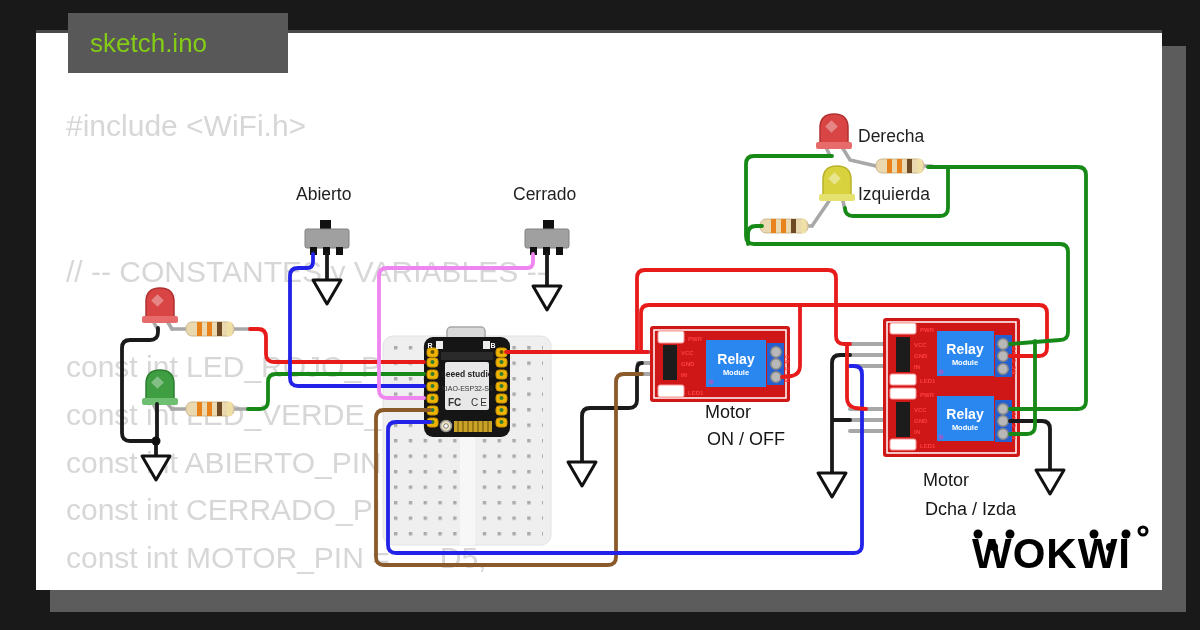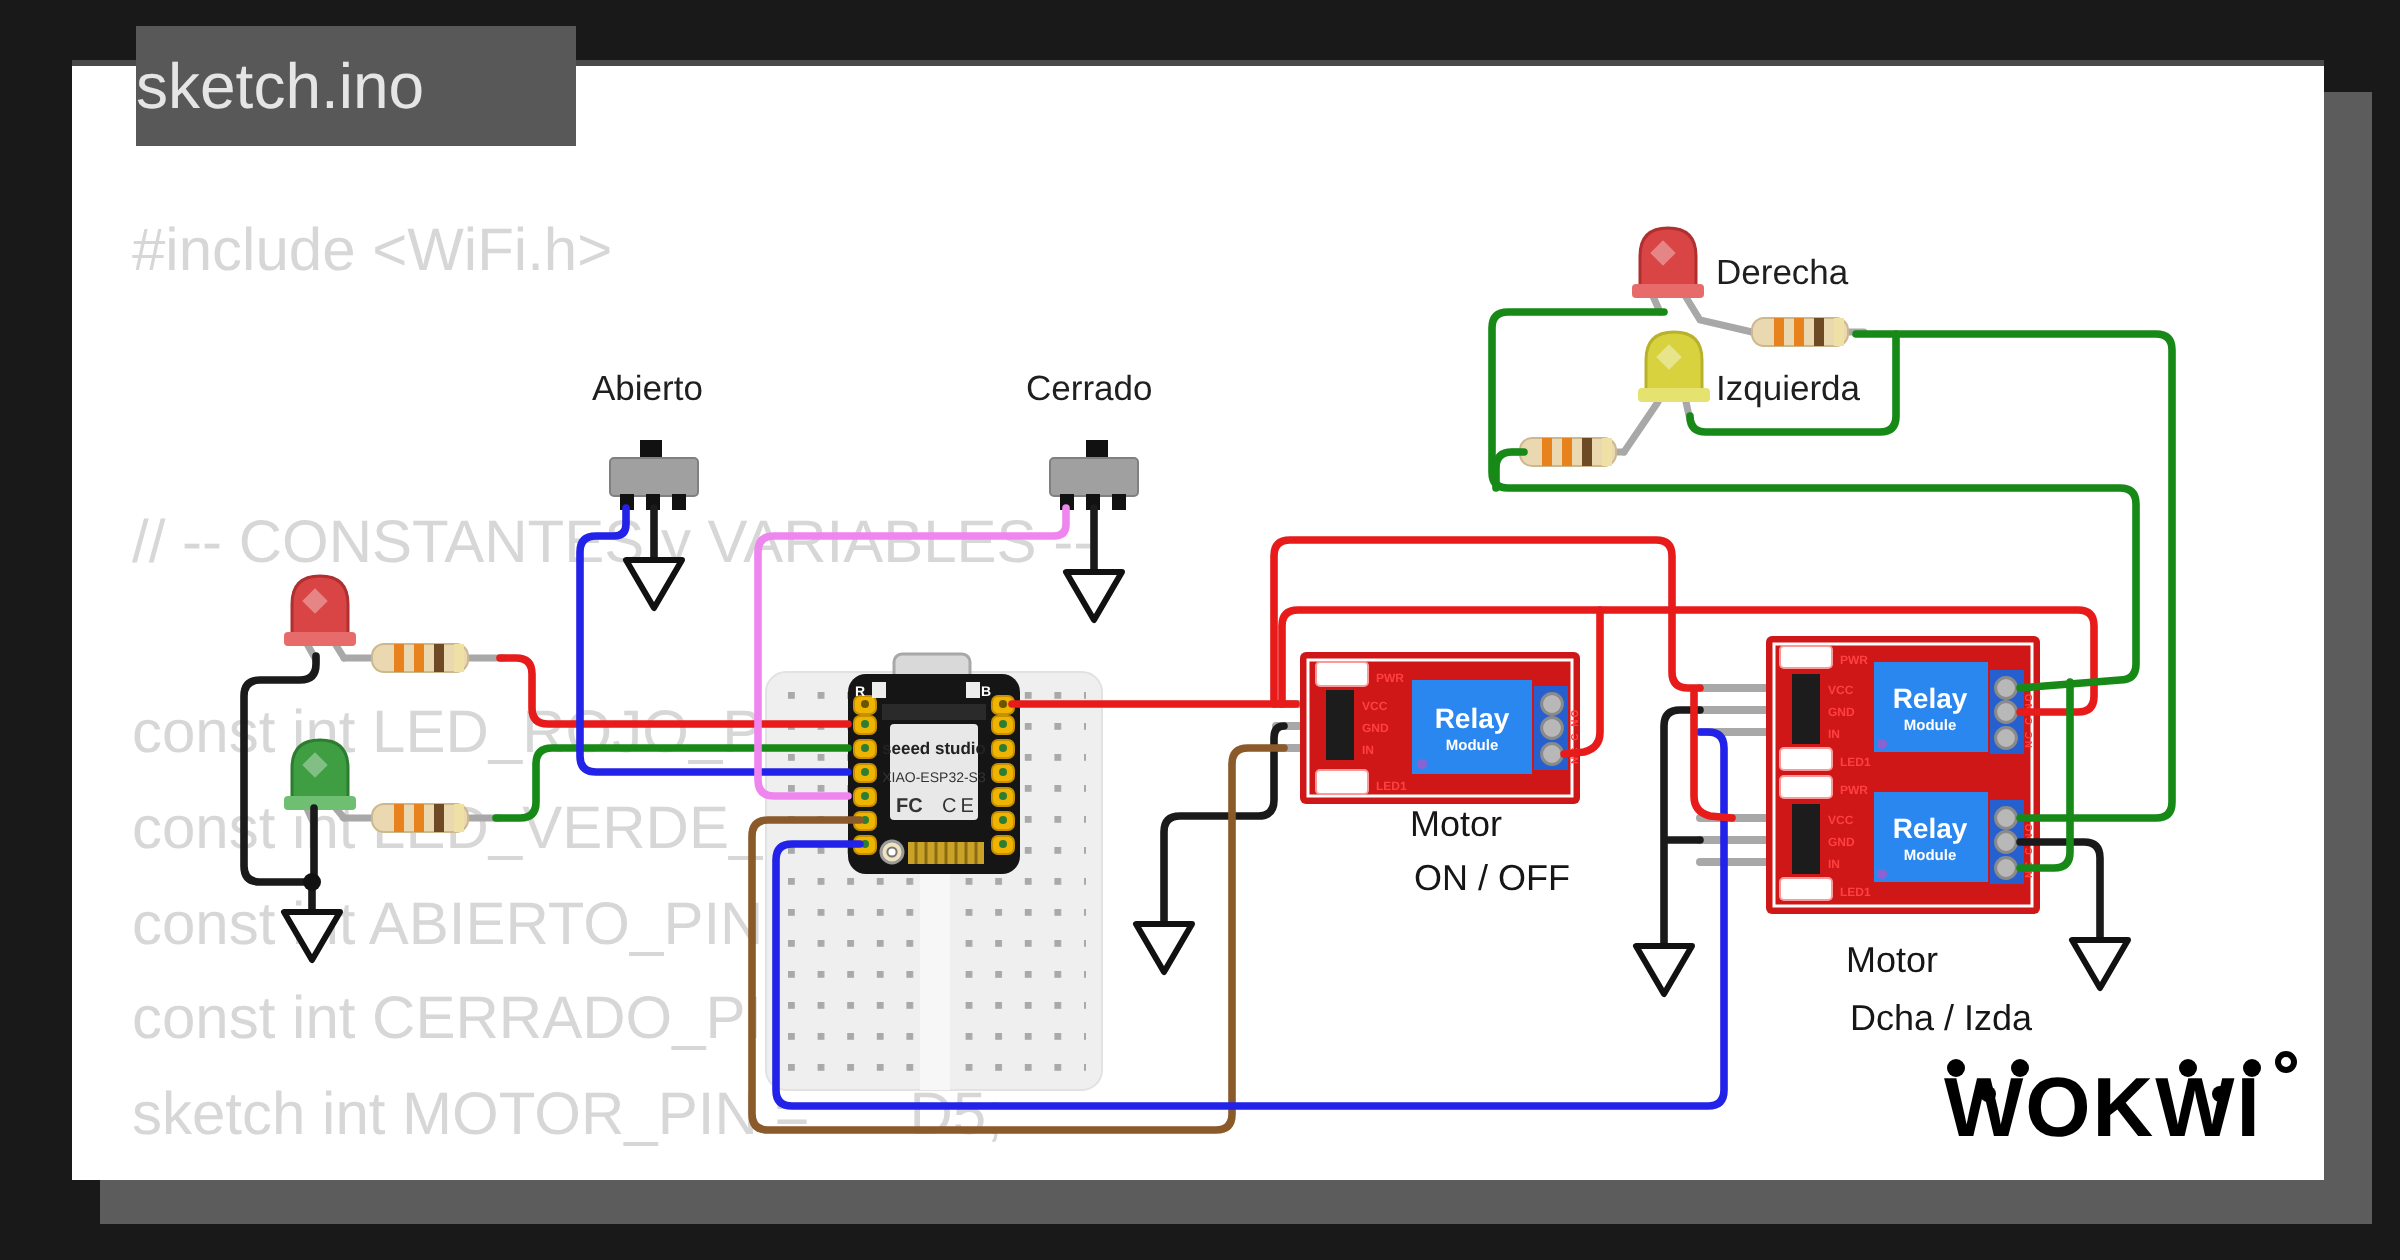--- a/index.html
+++ b/index.html
@@ -4,21 +4,21 @@
 <style>
   html,body{margin:0;padding:0;}
   body{width:1200px;height:630px;background:#191919;position:relative;overflow:hidden;
        font-family:"Liberation Sans",sans-serif;}
   #shadow{position:absolute;left:50px;top:46px;width:1136px;height:566px;background:#5c5c5c;}
   #card{position:absolute;left:36px;top:30px;width:1126px;height:560px;background:#ffffff;
         border-top:3px solid #4a4a4a;box-sizing:border-box;overflow:hidden;}
   .code-line{position:absolute;left:30px;font-size:30px;color:#d7d7d7;white-space:pre;
              font-family:"Liberation Sans",sans-serif;}
   #titlebox{position:absolute;left:68px;top:13px;width:220px;height:60px;background:#585858;
-            color:#e5e5e5;font-size:32px;line-height:60px;box-sizing:border-box;}
+            color:#84cc16;font-size:26px;line-height:60px;padding-left:22px;box-sizing:border-box;}
   #circuit{position:absolute;left:0;top:0;width:1200px;height:630px;}
   #circuit text{font-family:"Liberation Sans",sans-serif;}
   .partlabel{font-size:17.5px;fill:#1f1f1f;}
   .caption{font-size:18px;fill:#161616;}
   .pinlabel{font-size:6px;font-weight:bold;fill:#ff4040;}
   .silktext{font-size:6px;font-weight:bold;fill:#ff4040;}
   .termlabel{font-size:5px;font-weight:bold;fill:#ff4040;letter-spacing:1px;}
   .relayname{font-size:14px;font-weight:bold;fill:#ffffff;text-anchor:middle;}
   .relaysub{font-size:7.5px;font-weight:bold;fill:#ffffff;text-anchor:middle;}
   .wire{fill:none;stroke-width:3.8px;stroke-linecap:round;stroke-linejoin:round;}
@@ -32,21 +32,21 @@
 
 <div id="shadow"></div>
 
 <div id="card">
   <div class="code-line" style="top:76px">#include &lt;WiFi.h&gt;</div>
   <div class="code-line" style="top:222px">// -- CONSTANTES y VARIABLES --</div>
   <div class="code-line" style="top:317px">const int LED_ROJO_PIN =</div>
   <div class="code-line" style="top:365px">const int LED_VERDE_PIN =</div>
   <div class="code-line" style="top:413px">const int ABIERTO_PIN =</div>
   <div class="code-line" style="top:460px">const int CERRADO_PIN =</div>
-  <div class="code-line" style="top:508px">sketch int MOTOR_PIN =      D5;</div>
+  <div class="code-line" style="top:508px">const int MOTOR_PIN =      D5;</div>
   <div class="code-line" style="top:553px">const int MOTOR_DIR_PIN = D6;</div>
 </div>
 
 <svg id="circuit" viewBox="0 0 1200 630">
   <defs>
     <pattern id="bbdots" width="14.8" height="15.5" patternUnits="userSpaceOnUse" x="394" y="346">
       <rect width="3.4" height="3.4" x="0" y="0" fill="#a9a9a9"></rect>
     </pattern>
   </defs>
 

